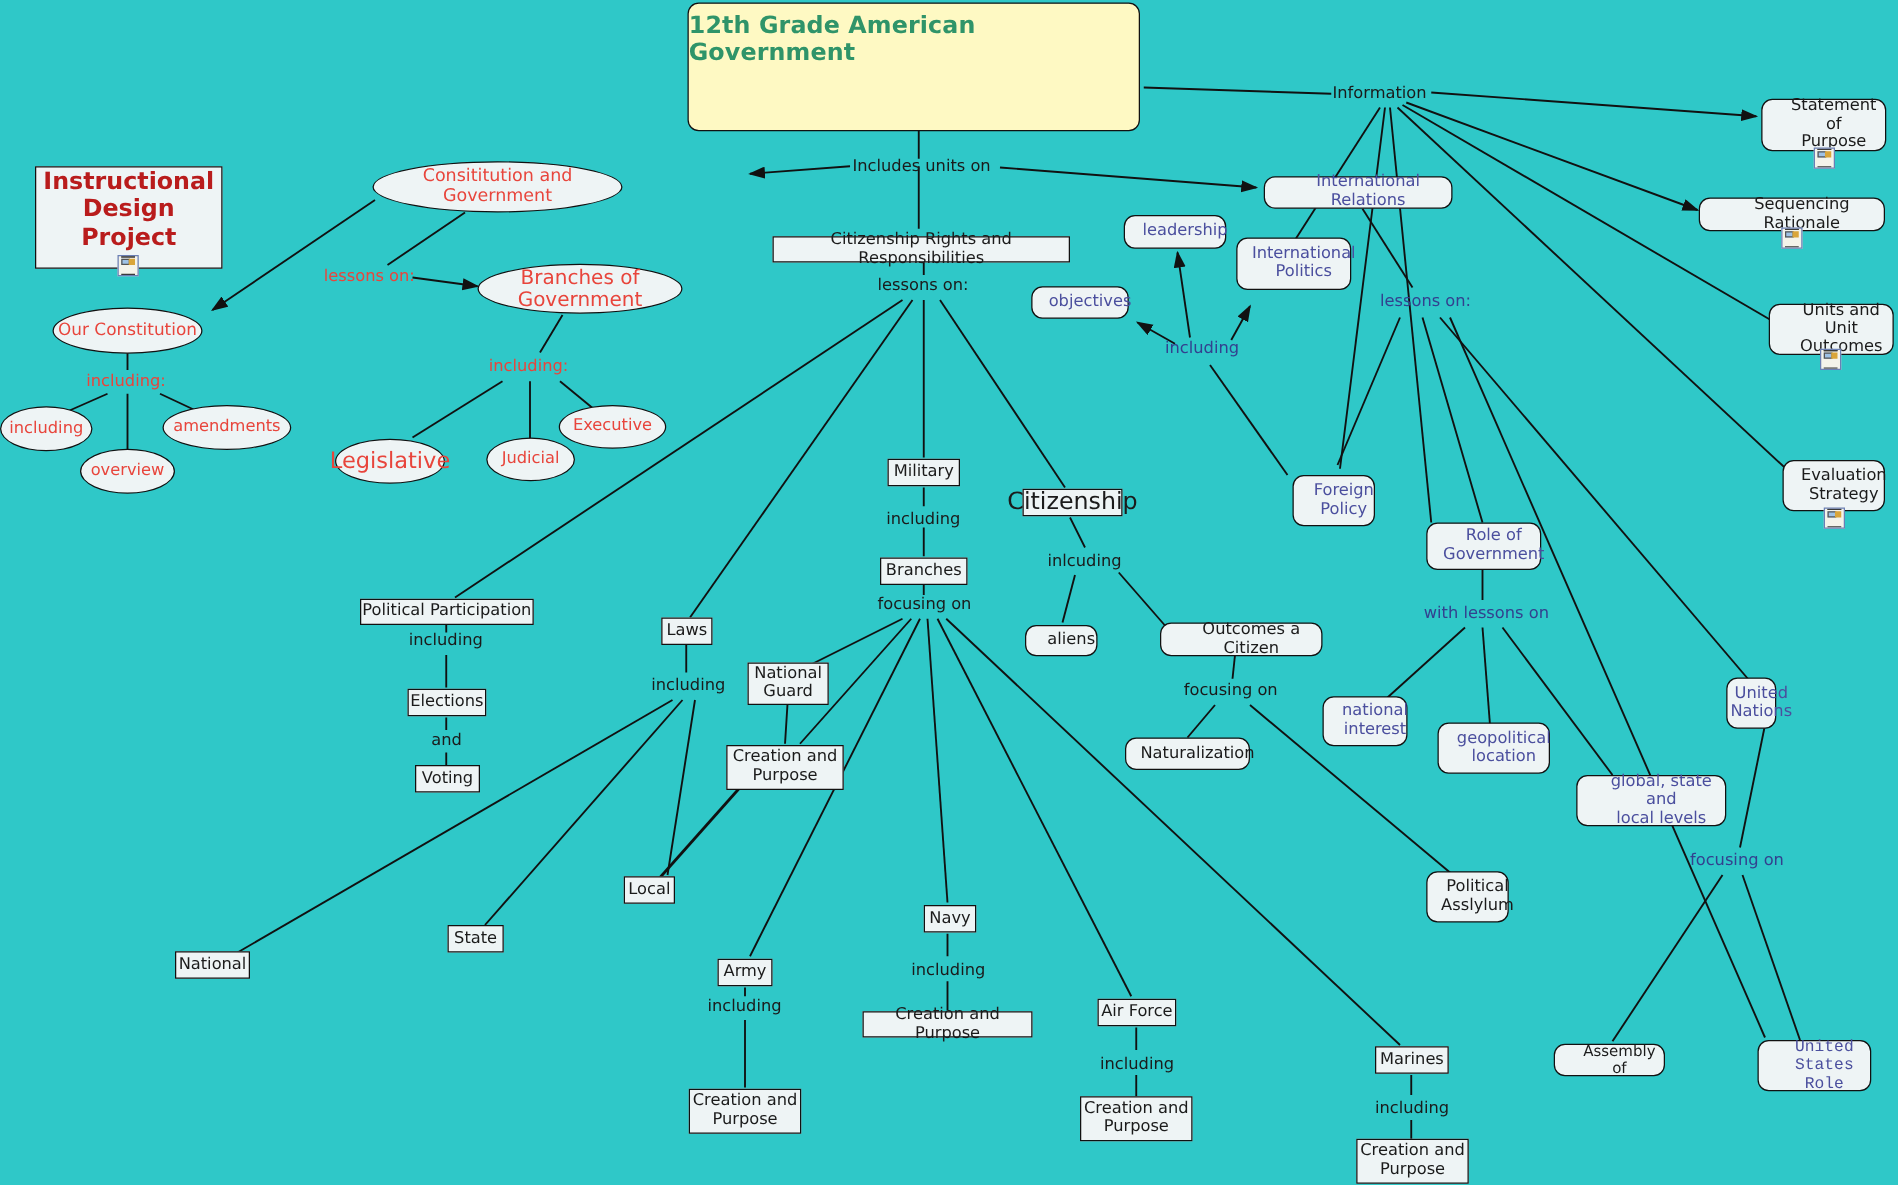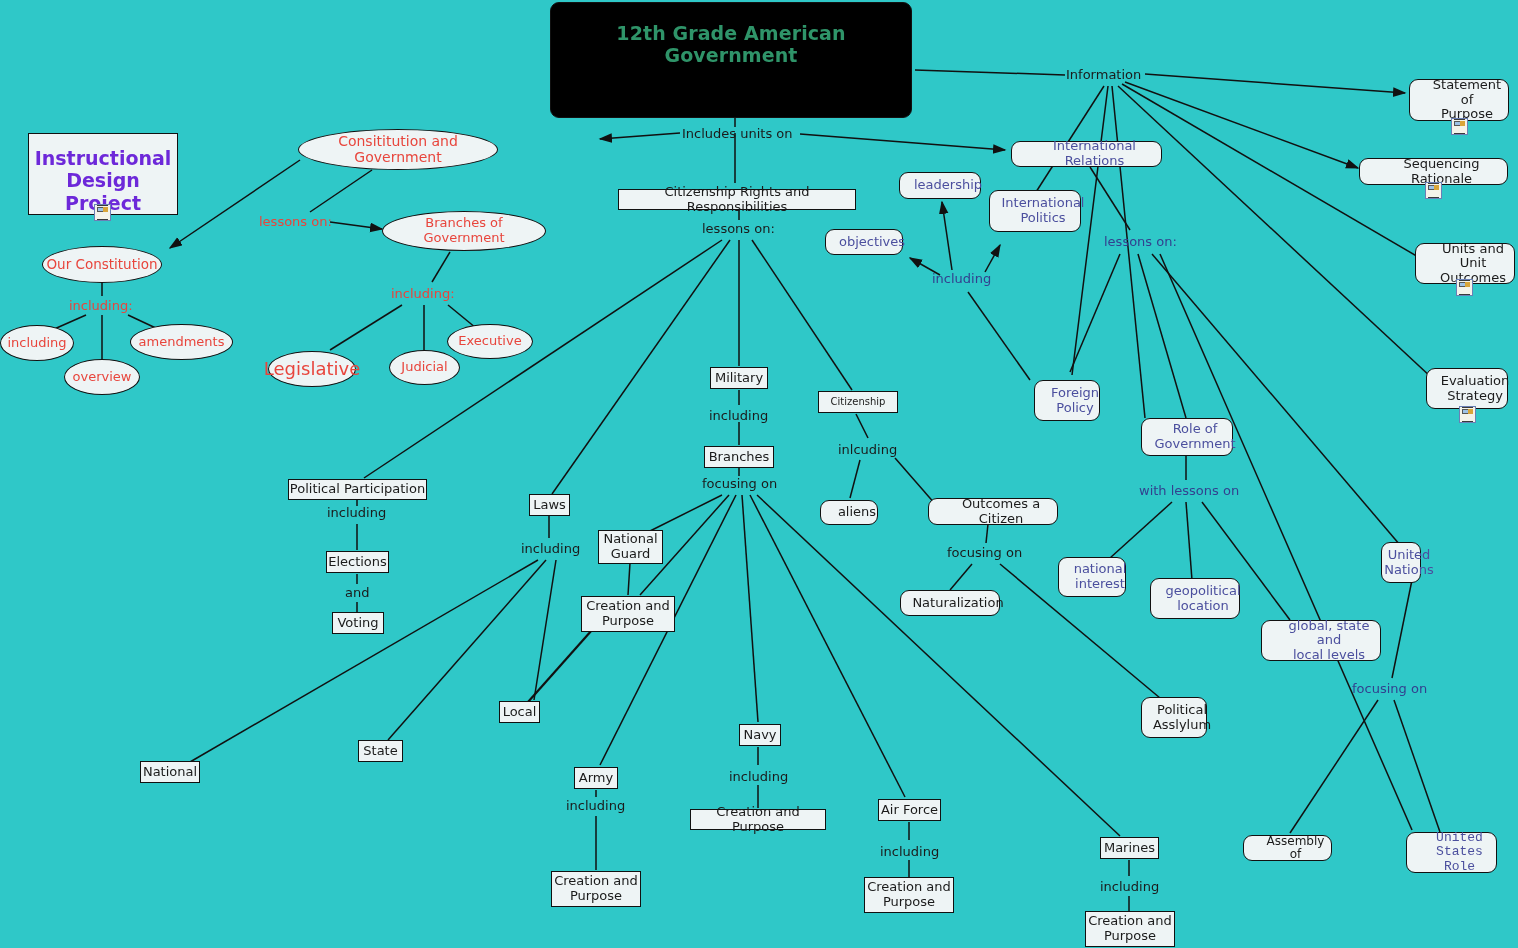--- a/index.html
+++ b/index.html
@@ -26,31 +26,31 @@
   }
   .rect{border-radius:0;}
   .round{border-radius:9px;padding-left:16px;}
   .oval{border-radius:50%;}
   .txt-dark{color:#1b1b1b;}
   .txt-red{color:#e8453c;}
   .txt-blue{color:#4b4f9e;}
 
   .title-box{
     position:absolute;
-    background:#000000;border:1.6px solid #111;border-radius:9px;
-    display:block;text-align:center;
-    padding-top:19px;
+    background:#fef9c3;border:1.6px solid #111;border-radius:9px;
+    display:block;
+    padding-top:6px;
     z-index:3;
   }
   .title-box .t{color:#2f9469;font-weight:bold;font-size:19px;letter-spacing:0.1px;}
 
   .idp-box{
     position:absolute;background:#eef4f5;border:1.8px solid #111;
-    display:flex;align-items:flex-end;justify-content:center;text-align:center;
-    color:#6d28d9;font-weight:bold;font-size:19px;line-height:1.18;
+    display:flex;align-items:flex-start;justify-content:center;text-align:center;
+    color:#b91c1c;font-weight:bold;font-size:19px;line-height:1.18;
     z-index:3;
   }
 
   .label{
     position:absolute;z-index:4;
     white-space:nowrap;
     background:transparent;
     font-size:13px;
   }
   .lbl-dark{color:#1b1b1b;}
@@ -222,21 +222,21 @@
   </span>
 
   <div class="node oval txt-red" style="left:298px;top:129px;width:200px;height:41px;font-size:14px;">
     <span>Consititution and Government</span>
   </div>
 
   <div class="node oval txt-red" style="left:42px;top:246px;width:120px;height:37px;font-size:13.5px;">
     <span>Our Constitution</span>
   </div>
 
-  <div class="node oval txt-red" style="left:382px;top:211px;width:164px;height:40px;font-size:13px;">
+  <div class="node oval txt-red" style="left:382px;top:211px;width:164px;height:40px;font-size:16px;">
     <span>Branches of Government</span>
   </div>
 
   <div class="node oval txt-red" style="left:0px;top:325px;width:74px;height:36px;font-size:13px;">
     <span>including</span>
   </div>
 
   <div class="node oval txt-red" style="left:64px;top:359px;width:76px;height:36px;font-size:13px;">
     <span>overview</span>
   </div>
@@ -262,21 +262,21 @@
   </div>
 
   <div class="node rect txt-dark" style="left:710px;top:367px;width:58px;height:22px;font-size:13px;">
     <span>Military</span>
   </div>
 
   <div class="node rect txt-dark" style="left:704px;top:446px;width:70px;height:22px;font-size:13px;">
     <span>Branches</span>
   </div>
 
-  <div class="node rect txt-dark" style="left:818px;top:391px;width:80px;height:22px;font-size:10px;">
+  <div class="node rect txt-dark" style="left:818px;top:391px;width:80px;height:22px;font-size:19px;">
     <span>Citizenship</span>
   </div>
 
   <div class="node round txt-dark" style="left:820px;top:500px;width:58px;height:25px;font-size:13px;">
     <span>aliens</span>
   </div>
 
   <div class="node round txt-dark" style="left:928px;top:498px;width:130px;height:27px;font-size:13px;">
     <span>Outcomes a Citizen</span>
   </div>

